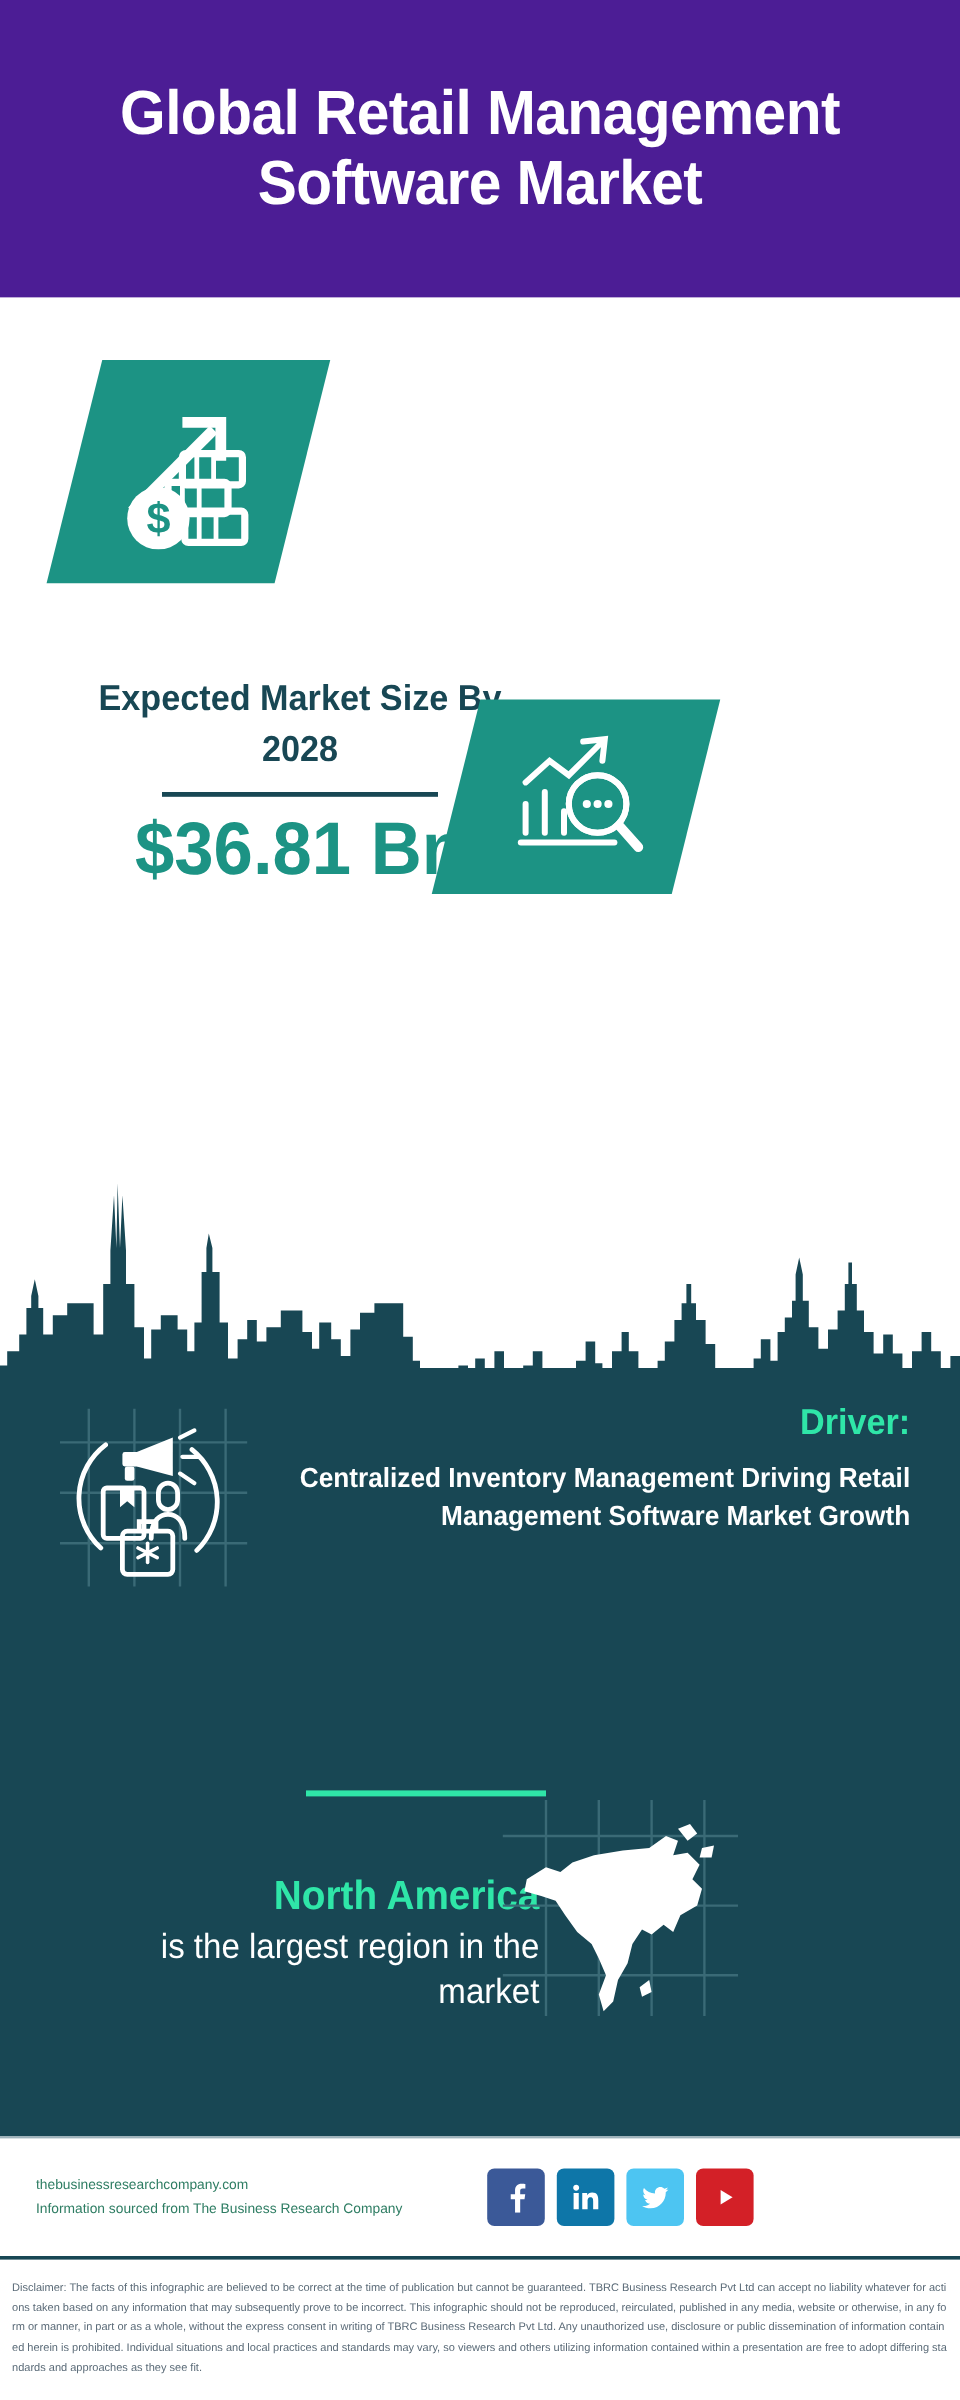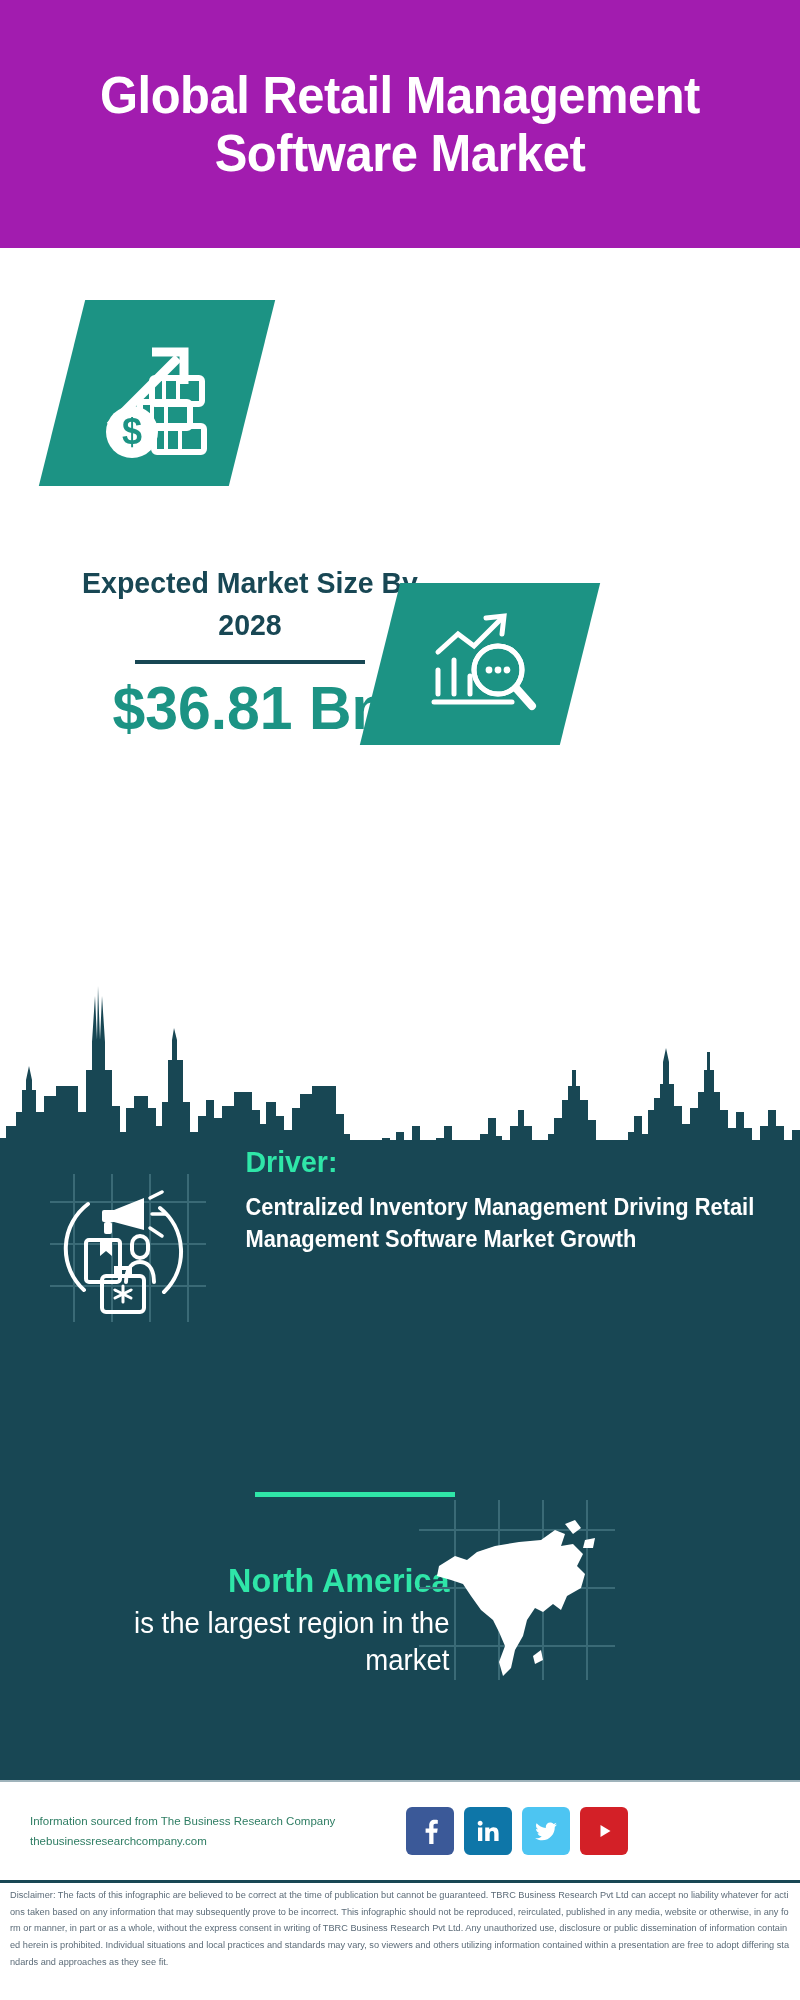--- a/index.html
+++ b/index.html
@@ -8,21 +8,21 @@
     font-family:"Liberation Sans", sans-serif;
     background:#ffffff;
     position:relative;
     overflow:hidden;
   }
   .page { width:800px; height:2000px; position:relative; }
 
   
   .header {
     position:absolute; left:0; top:0; width:800px; height:248px;
-    background:#a21caf;
+    background:#4c1d95;
     display:flex; align-items:center; justify-content:center;
   }
   .header-title {
     color:#ffffff;
     font-size:52px;
     font-weight:bold;
     line-height:1.12;
     text-align:center;
     letter-spacing:-0.5px;
     width:700px;
@@ -70,21 +70,21 @@
   .skyline { position:absolute; left:0; top:920px; width:800px; height:260px; }
   .skyline svg { display:block; width:800px; height:260px; }
 
   
   .darkbody {
     position:absolute; left:0; top:1140px; width:800px; height:640px;
     background:#184754;
   }
 
   .driver-icon { position:absolute; left:40px; top:1168px; width:170px; height:160px; }
-  .driver-text { position:absolute; left:232px; top:1144px; width:540px; text-align:left; }
+  .driver-text { position:absolute; left:232px; top:1168px; width:540px; text-align:right; }
   .driver-head {
     color:#2FE6A8; font-size:30px; font-weight:bold; line-height:1.2;
     font-family:"Liberation Sans Narrow","Liberation Sans",sans-serif;
     transform:scaleX(0.95);
   }
   .driver-body {
     color:#ffffff; font-size:23px; font-weight:bold; line-height:1.38; margin-top:12px;
     font-family:"Liberation Sans Narrow","Liberation Sans",sans-serif;
     transform:scaleX(0.95);
   }
@@ -117,21 +117,21 @@
     font-family:"Liberation Sans Narrow","Liberation Sans",sans-serif;
   }
   .socials { display:flex; gap:10px; margin-left:16px; }
   .social { width:48px; height:48px; border-radius:6px; display:flex; align-items:center; justify-content:center; }
   .social svg { display:block; }
 
   
   .disclaimer {
     position:absolute; left:0; top:1880px; width:800px; height:120px;
     background:#ffffff; border-top:3px solid #184754;
-    padding:4px 10px 0 10px;
+    padding:15px 10px 0 10px;
   }
   .disclaimer p {
     color:#5b6b78; font-size:9.2px; line-height:1.82; text-align:left;
     font-family:"Liberation Sans Narrow","Liberation Sans",sans-serif;
     word-break:break-all;
   }
 </style>
 </head>
 <body>
 
@@ -284,22 +284,22 @@
       </g>
       <path fill="#ffffff" d="M24 66 L40 56 L52 60 L62 52 L80 46 L104 42 L126 40 L140 30 L150 34 L146 46 L158 44 L168 54 L162 66 L170 74 L166 88 L152 96 L146 110 L138 104 L128 112 L120 108 L112 120 L108 136 L100 150 L96 168 L88 176 L84 162 L90 146 L84 132 L78 120 L66 110 L56 96 L48 84 L36 80 L22 76 Z"></path>
       <path fill="#ffffff" d="M150 24 L160 20 L166 28 L158 34 Z"></path>
       <path fill="#ffffff" d="M170 40 L180 38 L178 48 L168 48 Z"></path>
       <path fill="#ffffff" d="M118 156 L126 150 L128 160 L120 164 Z"></path>
     </svg>
   </div>
 
   <div class="footer">
     <div class="footer-text">
+      <div>thebusinessresearchcompany.com</div>
       <div>Information sourced from The Business Research Company</div>
-      <div>thebusinessresearchcompany.com</div>
     </div>
     <div class="socials">
       <a class="social" style="background:#3B5998">
         <svg width="26" height="26" viewBox="0 0 26 26">
             <path fill="#fff" d="M16.5 26V14.8h3.6l0.6-4.3h-4.2V7.8c0-1.2 0.3-2.1 2.1-2.1h2.2V1.9C20.4 1.8 19.1 1.7 17.6 1.7c-3.2 0-5.4 2-5.4 5.6v3.2H8.6v4.3h3.6V26H16.5z"></path>
           </svg>
       </a>
       <a class="social" style="background:#0E76A8">
         <svg width="26" height="26" viewBox="0 0 26 26">
             <path fill="#fff" d="M3 9.5h4.3V23H3V9.5zM5.15 2.7c1.37 0 2.48 1.11 2.48 2.48S6.52 7.66 5.15 7.66 2.67 6.55 2.67 5.18 3.78 2.7 5.15 2.7zM10.2 9.5h4.12v1.85h0.06c0.57-1.08 1.97-2.22 4.06-2.22 4.34 0 5.14 2.86 5.14 6.58V23h-4.29v-6.47c0-1.54-0.03-3.53-2.15-3.53-2.15 0-2.48 1.68-2.48 3.42V23H10.2V9.5z"></path>

